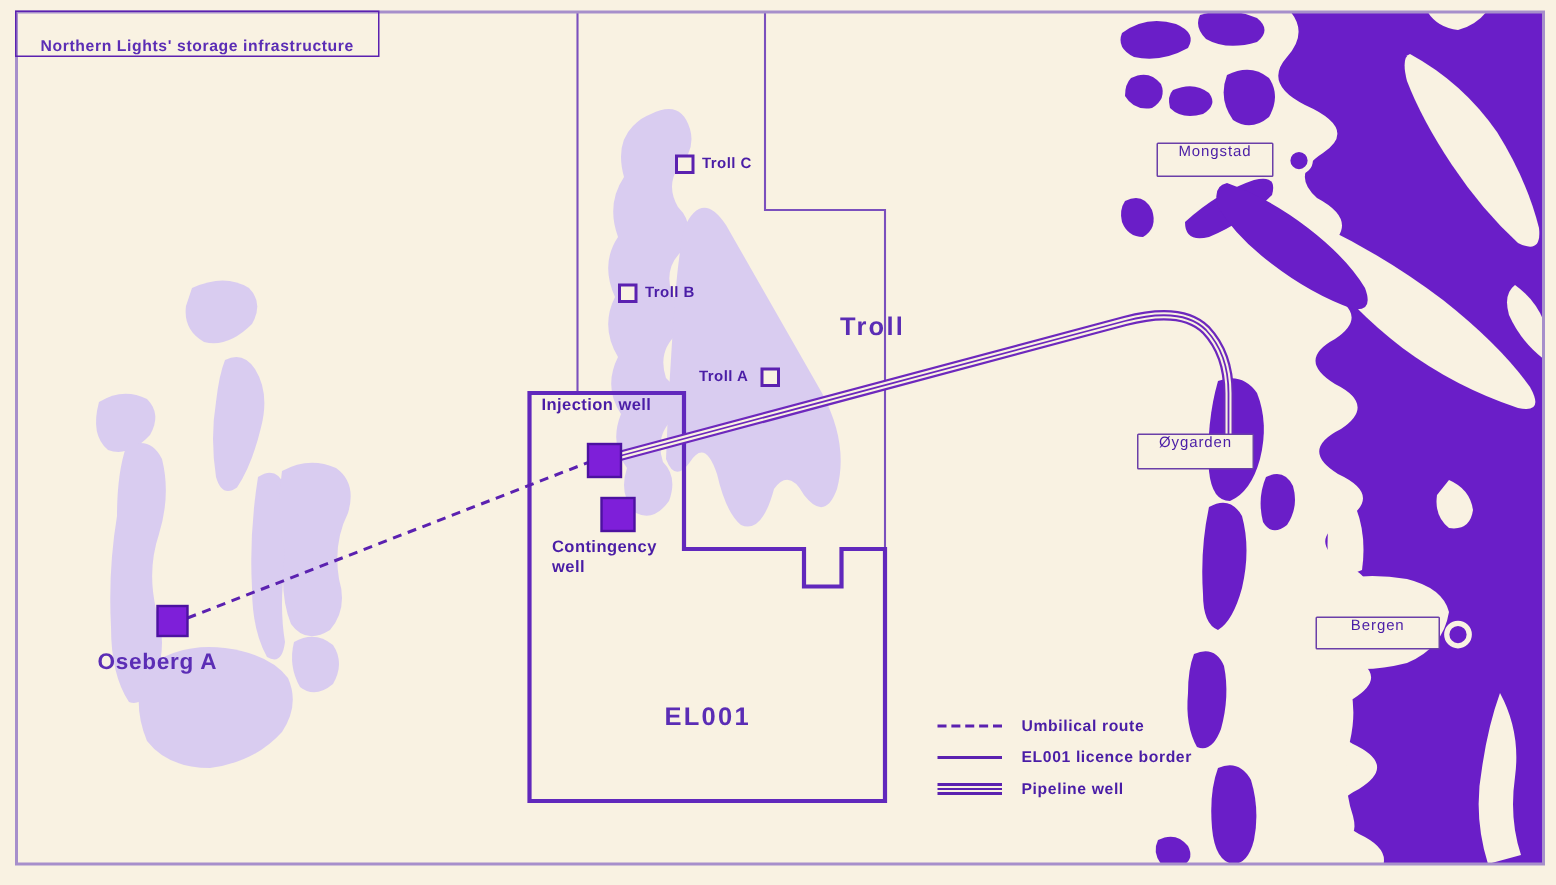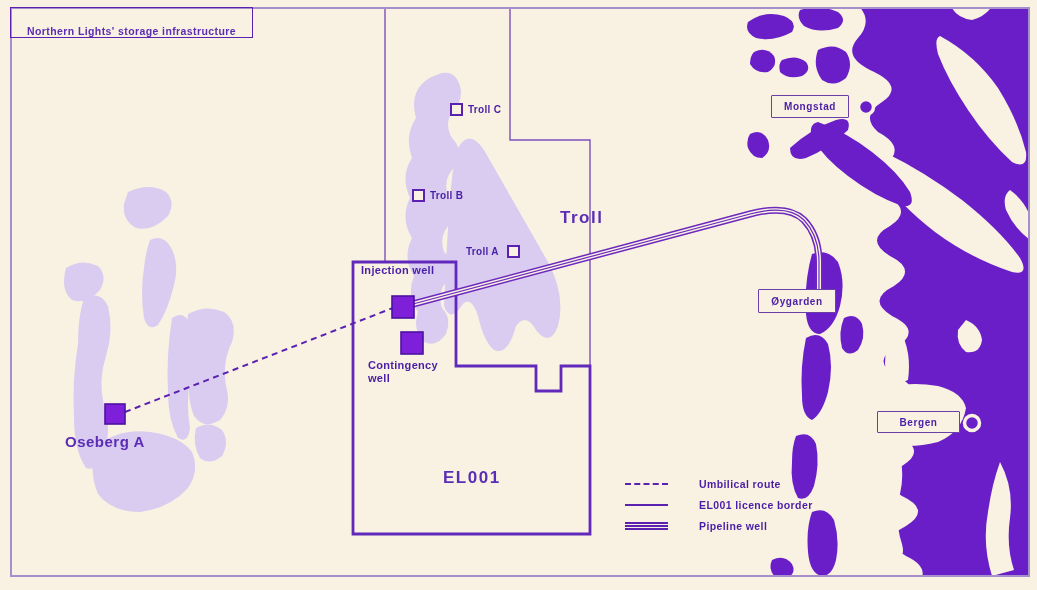--- a/index.html
+++ b/index.html
@@ -32,31 +32,31 @@
   .place-dot{fill:var(--land);stroke:var(--background);stroke-width:3.5;}
 
   .lbl{position:absolute;color:var(--text);font-weight:bold;white-space:nowrap;}
   .title-box{
     position:absolute;left:10px;top:7px;width:243px;height:31px;
     border:1.5px solid var(--line);display:flex;align-items:flex-end;justify-content:center;
   }
   .title-box span{font-size:10.5px;letter-spacing:.4px;color:#5b2db5;font-weight:bold;}
   .place-label{
     position:absolute;background:var(--background);border:1.5px solid #6b3fa8;
-    display:flex;align-items:center;justify-content:center;
-    font-size:10px;font-weight:bold;letter-spacing:.6px;color:var(--text);border-radius:1px;
+    display:flex;align-items:flex-start;justify-content:center;
+    font-size:10px;font-weight:normal;letter-spacing:.6px;color:var(--text);border-radius:1px;
   }
   .platform-label{font-size:10px;letter-spacing:.3px;}
   .area-label{font-size:17px;letter-spacing:1.5px;color:#5b2db5;}
   .well-label{
     position:absolute;text-align:left;font-size:11px;font-weight:bold;
     color:var(--text);line-height:1.2;letter-spacing:.3px;white-space:normal;
   }
   .legend{position:absolute;left:625px;top:478px;display:flex;flex-direction:column;gap:9px;}
-  .legend-row{display:flex;align-items:center;gap:31px;}
+  .legend-row{display:flex;align-items:center;gap:13px;}
   .legend-swatch{width:43px;flex:0 0 43px;}
   .sw-dashed{border-top:2.5px dashed var(--line);height:0;}
   .sw-solid{border-top:2.5px solid var(--line);height:0;}
   .sw-double{
     height:8px;border-top:2px solid var(--line);border-bottom:2px solid var(--line);
     background:linear-gradient(to bottom, transparent 37%, var(--line) 37%, var(--line) 63%, transparent 63%);
   }
   .legend-label{font-size:10.5px;font-weight:bold;letter-spacing:.4px;color:var(--text);}
 </style>
 </head>

